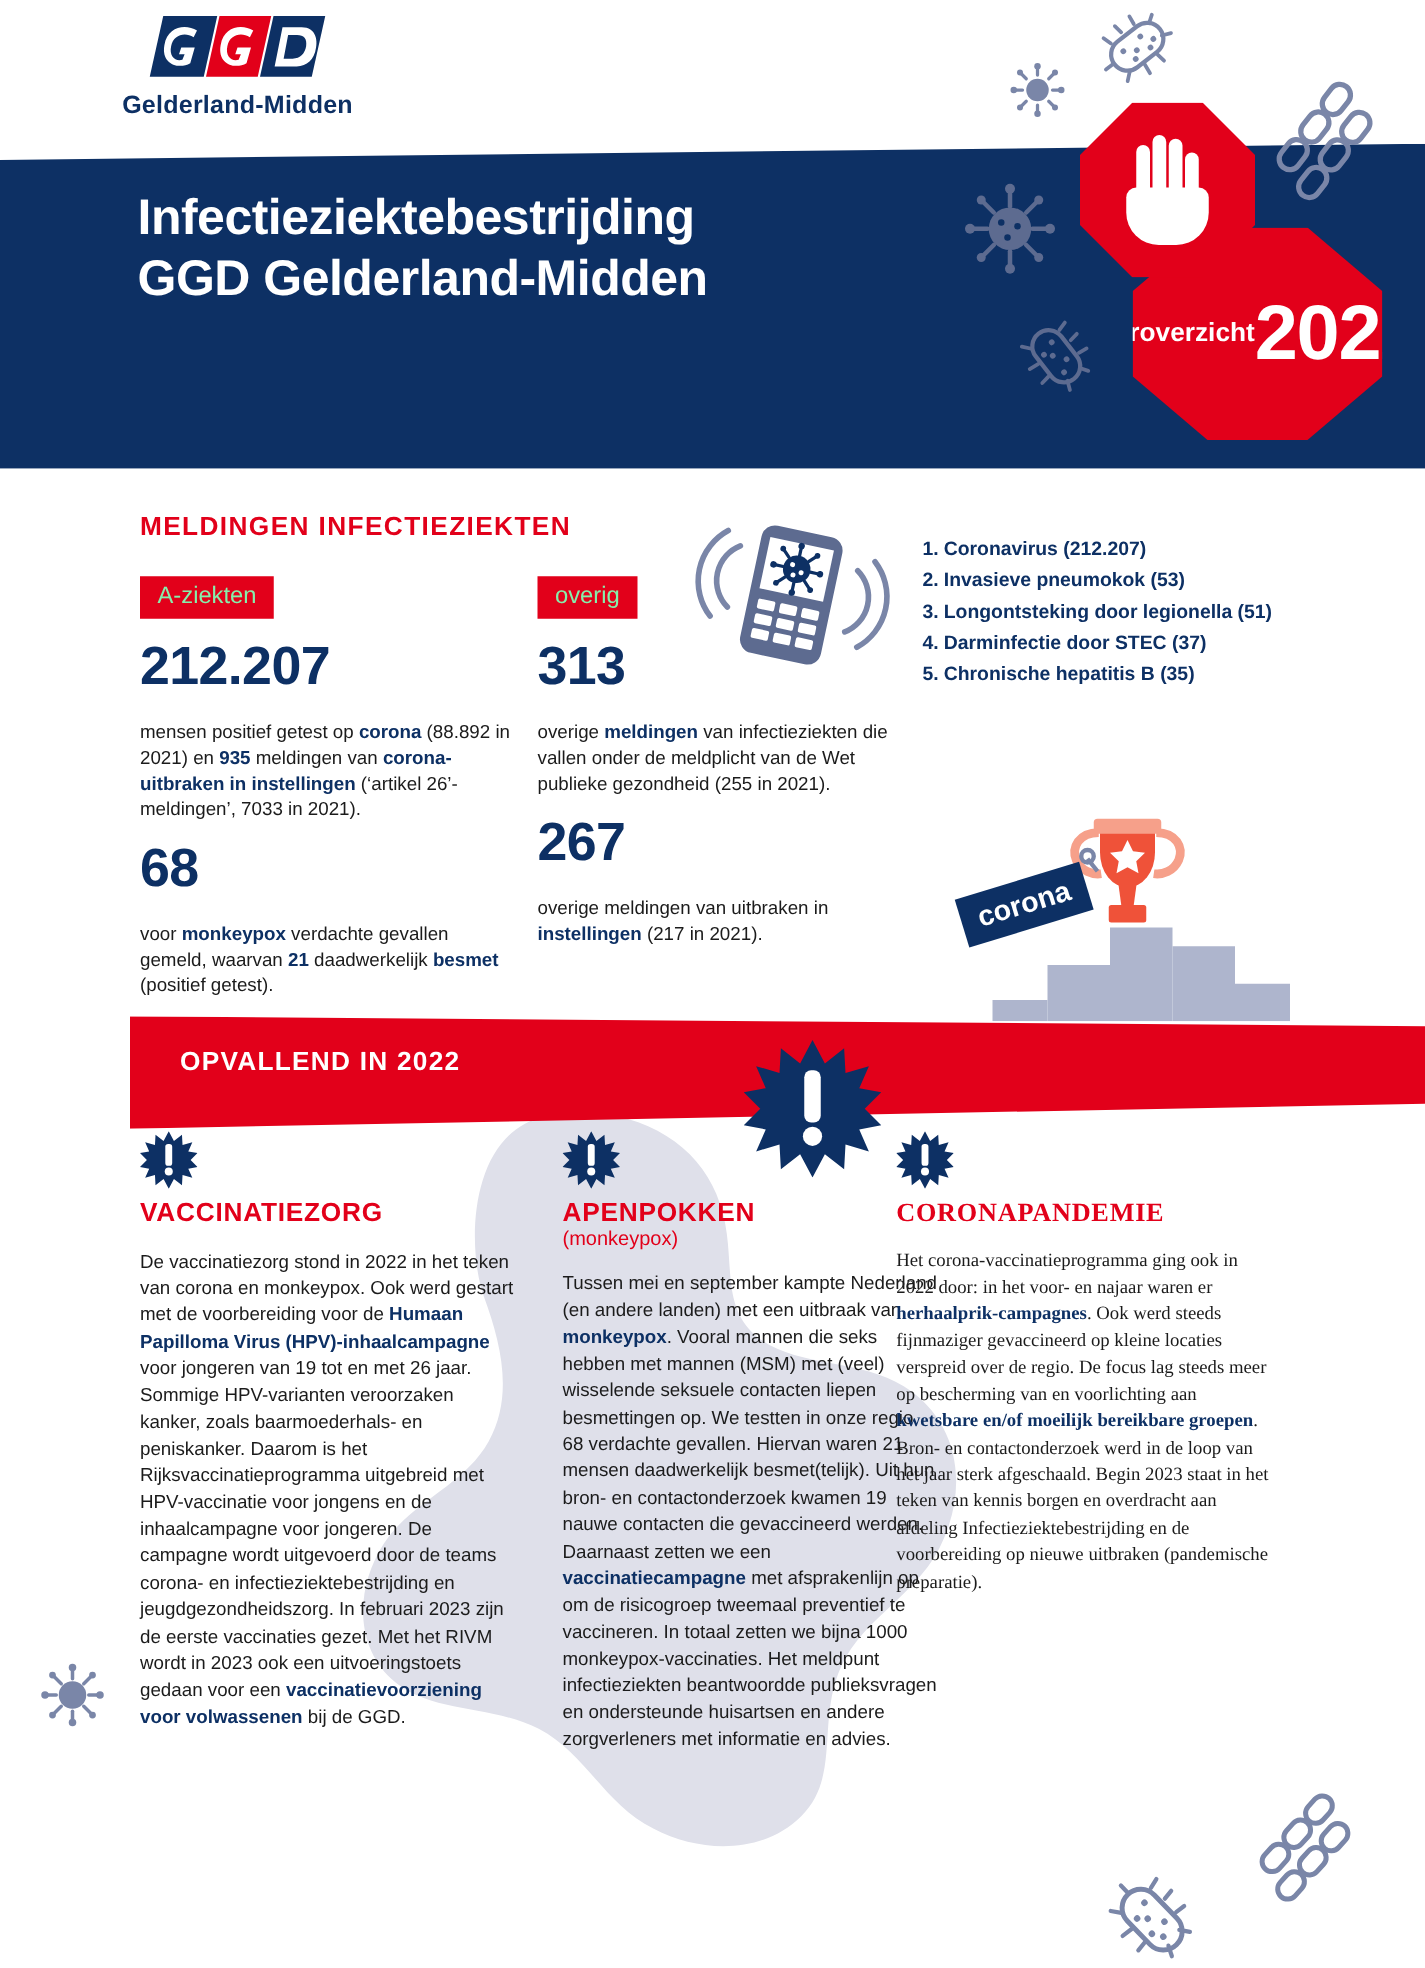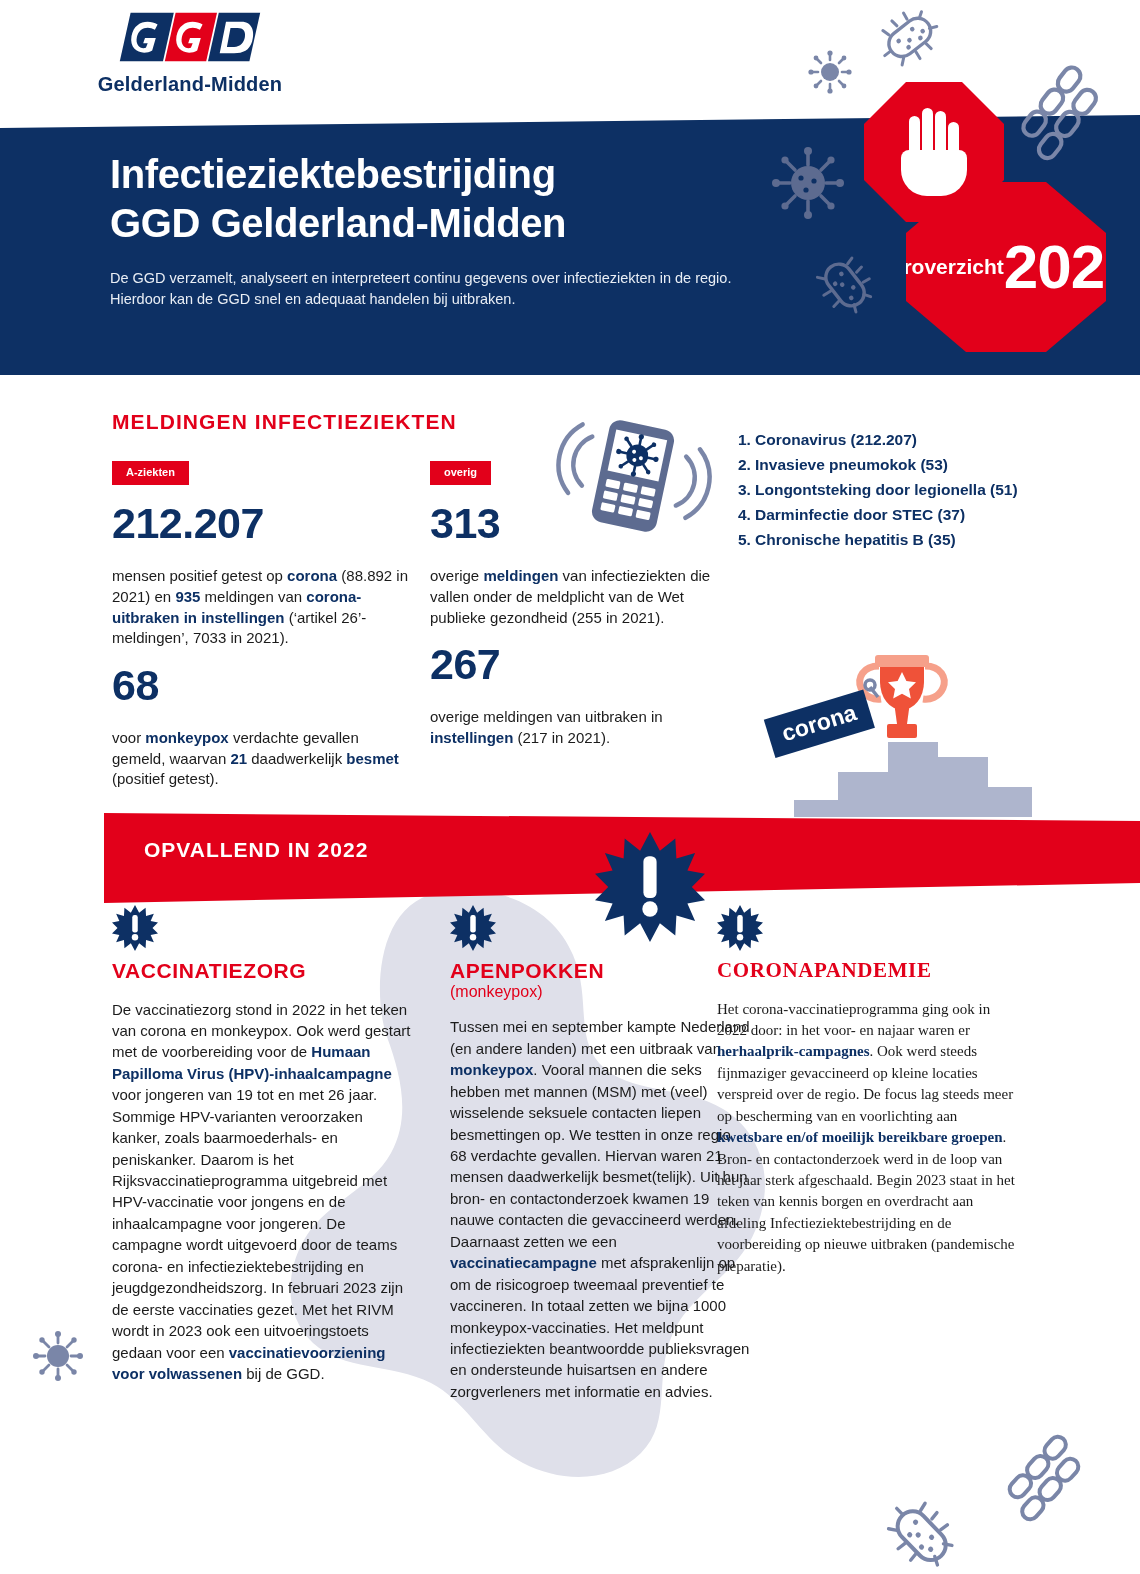--- a/index.html
+++ b/index.html
@@ -54,21 +54,21 @@
   
   .germ{position:absolute;z-index:3;}
 
   
   .sec-stats{position:absolute;left:0;top:395px;width:1140px;height:405px;z-index:4;}
   .stat-head{
     position:absolute;left:112px;top:15px;font-size:21px;font-weight:700;color:#e2001a;
     letter-spacing:1.1px;
   }
   .tag{
-    display:inline-block;background:#e2001a;color:#ffffff;font-weight:700;font-size:11px;
+    display:inline-block;background:#e2001a;color:#86efac;font-weight:400;font-size:19px;
     padding:5px 14px 7px 14px;
   }
   .col-a{position:absolute;left:112px;top:66px;width:300px;}
   .col-b{position:absolute;left:430px;top:66px;width:285px;}
   .bignum{font-size:43px;font-weight:700;color:#0d3064;line-height:1.05;margin-top:16px;letter-spacing:-0.5px;}
   .bignum.small{margin-top:14px;}
   .ptxt{font-size:15px;line-height:1.38;color:#1b1b1b;margin-top:20px;}
   .ptxt b{color:#0d3064;}
 
   .col-top5{position:absolute;left:738px;top:10px;width:310px;}
@@ -241,21 +241,20 @@
       <path d="M120,14 L137,14 C150,14 152,26 149,36 C146,46 139,49 129,49 L113,49 Z M125,21 L121,42 L129,42 C136,42 140,37 141,31 C142,24 139,21 133,21 Z" fill="#ffffff"></path>
     </svg>
     <div class="logo-text">Gelderland-Midden</div>
   </div>
 
   <div class="header-inner">
     <h1 class="h-title">
       <span>Infectieziektebestrijding</span><br>
       <span>GGD Gelderland-Midden</span>
     </h1>
-    <div class="h-sub">De GGD verzamelt, analyseert en interpreteert continu gegevens over infectieziekten in de regio. Hierdoor kan de GGD snel en adequaat handelen bij uitbraken.</div>
   </div>
 
   <div class="badge-stack">
     <div class="octa octa-year">
       <div class="badge-over">jaaroverzicht</div>
       <div class="badge-year">2022</div>
     </div>
     <div class="octa octa-hand"></div>
     <svg class="hand-icon" viewBox="0 0 80 100">
       <g fill="#ffffff">

